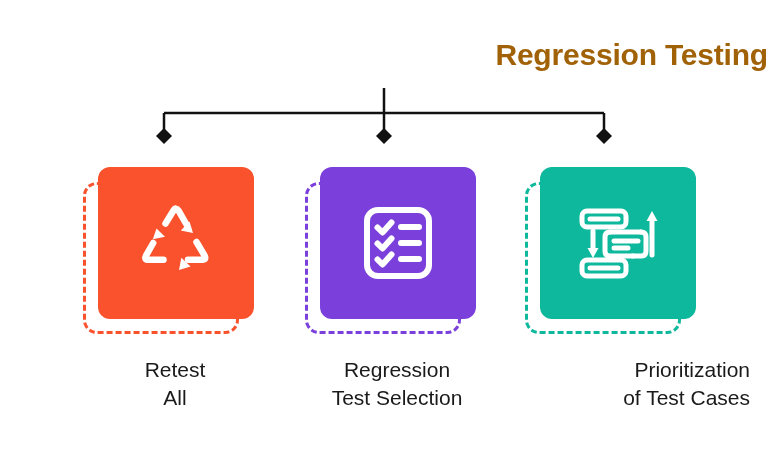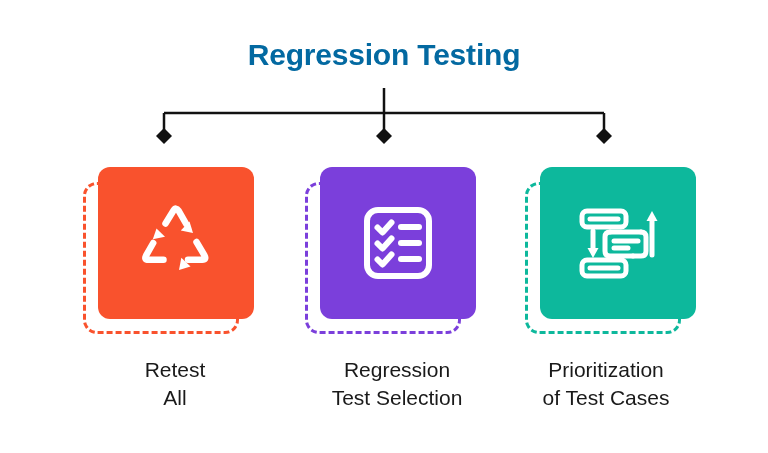--- a/index.html
+++ b/index.html
@@ -9,24 +9,24 @@
     font-family:"Liberation Sans", sans-serif;
     overflow:hidden;
     position:relative;
   }
   .stage{position:absolute;inset:0;}
 
   
   .title{
     position:absolute;
     left:0;right:0;top:38px;
-    text-align:center;
+    text-align:right;
     font-size:30px;
     font-weight:bold;
-    color:#0369a1;
+    color:#a16207;
     letter-spacing:-0.2px;
     white-space:nowrap;
   }
 
   
   .connector-svg{position:absolute;left:0;top:0;width:768px;height:160px;}
 
   
   .card-wrap{position:absolute;top:167px;width:156px;height:152px;}
   .card-wrap.c0{left:98px;}
@@ -57,21 +57,21 @@
     top:356px;
     width:260px;
     text-align:center;
     font-size:21px;
     line-height:1.33;
     color:#1a1a1a;
     white-space:pre-line;
   }
   .label.l0{left:45px;}
   .label.l1{left:267px;}
-  .label.l2{left:476px;}
+  .label.l2{left:490px;text-align:right;}
 </style>
 </head>
 <body>
 
 <div class="stage">
 
   <div class="title">Regression Testing</div>
 
   <svg class="connector-svg" viewBox="0 0 768 160">
     <g stroke="#111111" stroke-width="2.5" fill="none">

